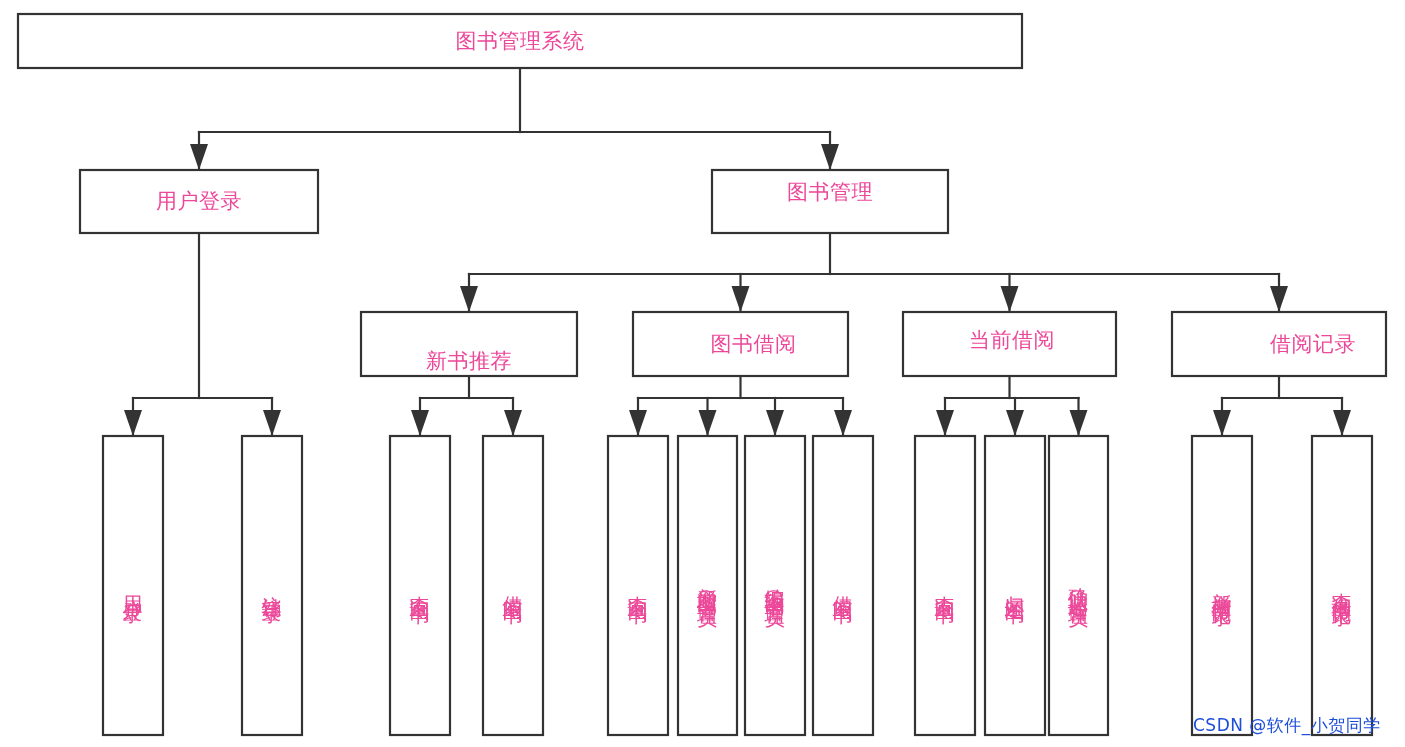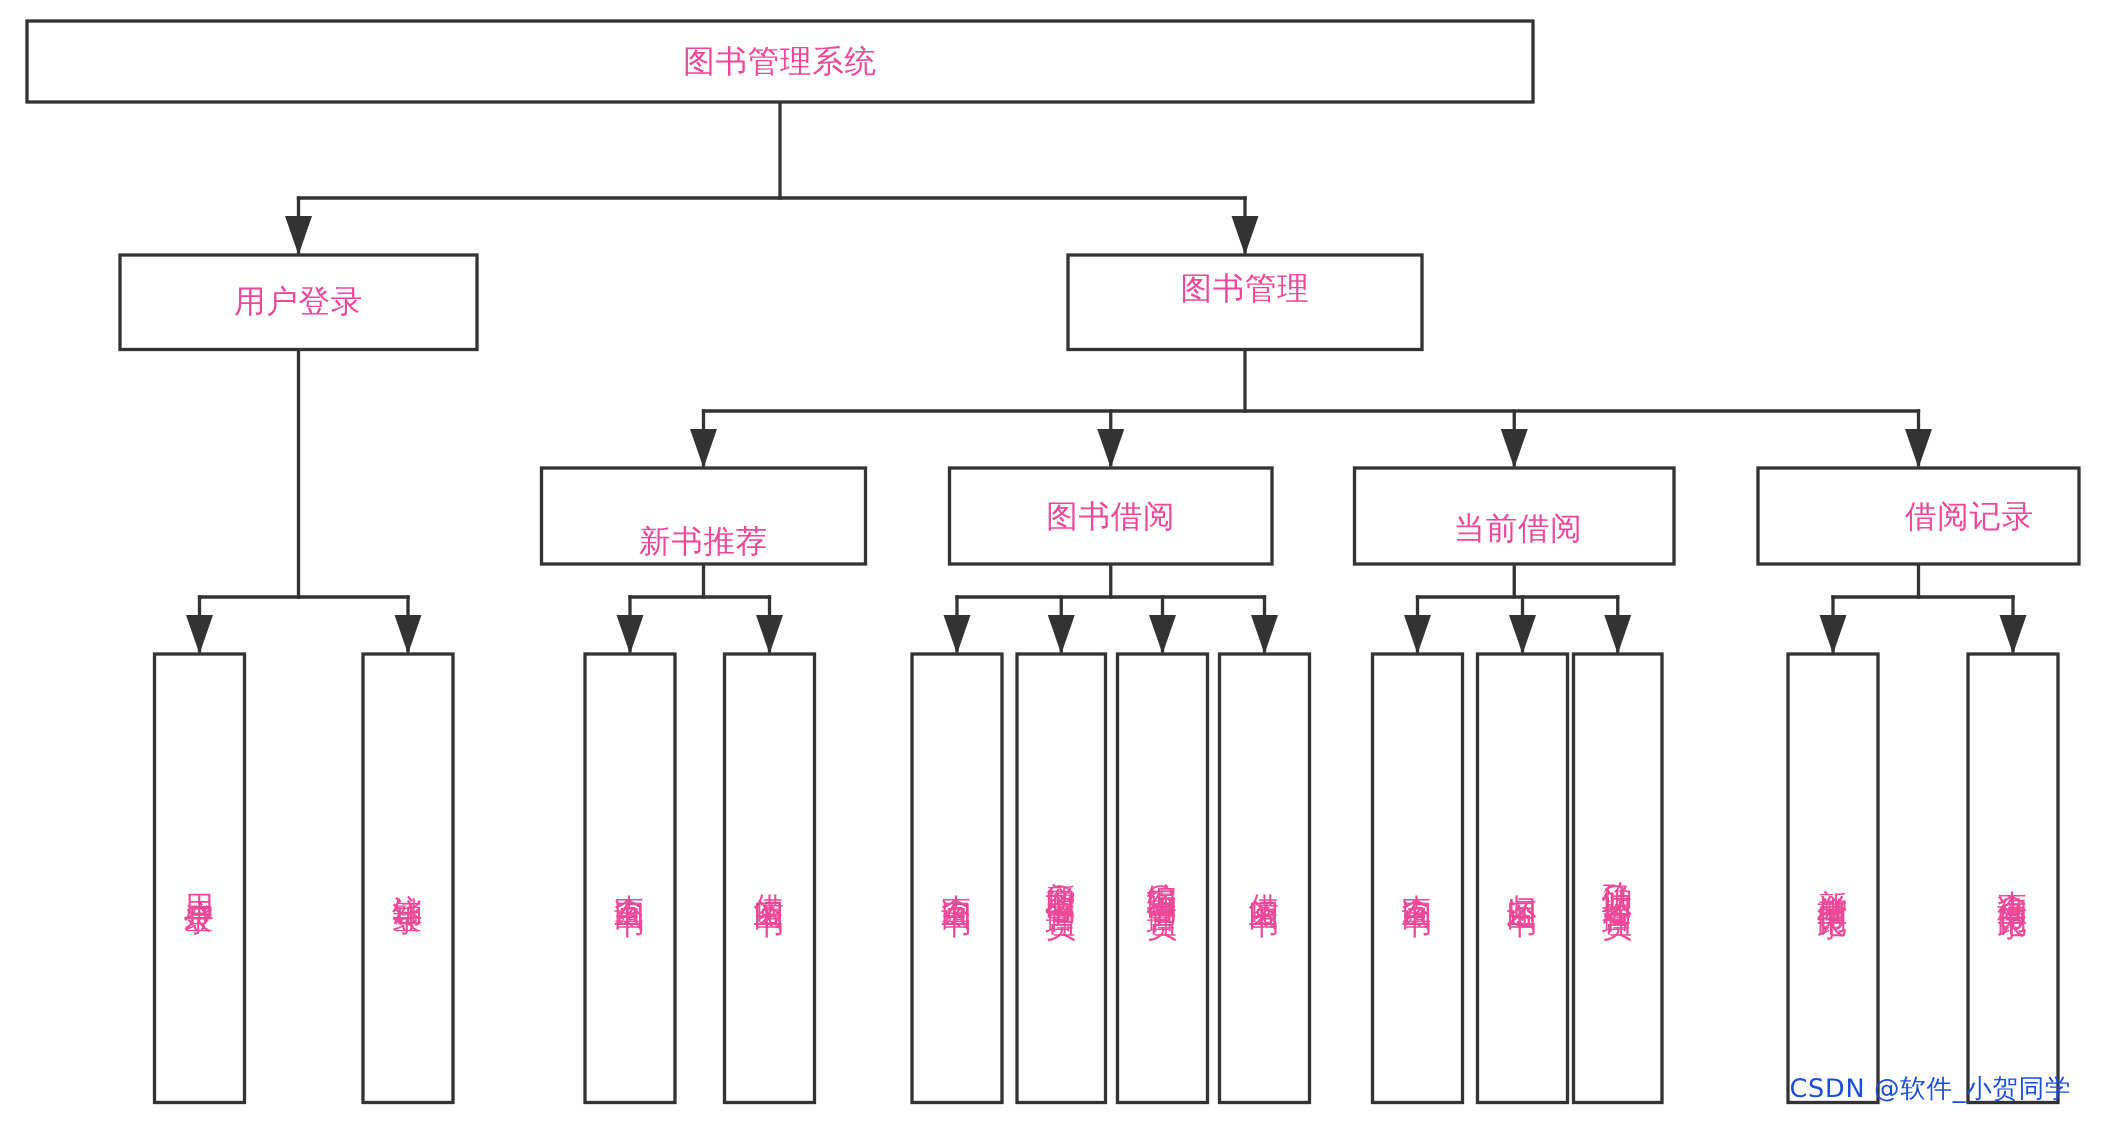--- a/index.html
+++ b/index.html
@@ -153,22 +153,22 @@
         <rect x="1192" y="436" width="60" height="299" class="node-box"></rect>
         <rect x="1312" y="436" width="60" height="299" class="node-box"></rect>
       </g>
   </svg>
 
   <div id="labels-layer">
       <div class="node-label" style="left: 18px; top: 14px; width: 1004px; height: 54px;">图书管理系统</div>
       <div class="node-label" style="left: 80px; top: 170px; width: 238px; height: 63px;">用户登录</div>
       <div class="node-label" style="left: 712px; top: 170px; width: 236px; height: 44px;">图书管理</div>
       <div class="node-label" style="left: 361px; top: 326px; width: 216px; height: 70px;">新书推荐</div>
-      <div class="node-label" style="left: 633px; top: 312px; width: 215px; height: 64px;">图书借阅</div>
-      <div class="node-label" style="left: 903px; top: 320px; width: 218px; height: 64px;">当前借阅</div>
+      <div class="node-label" style="left: 646px; top: 312px; width: 215px; height: 64px;">图书借阅</div>
+      <div class="node-label" style="left: 903px; top: 308px; width: 218px; height: 64px;">当前借阅</div>
       <div class="node-label" style="left: 1172px; top: 312px; width: 240px; height: 64px; margin-left: 21px;">借阅记录</div>
       <div class="node-label vertical" style="left: 103px; top: 436px; width: 60px; height: 299px;">用户登录</div>
       <div class="node-label vertical" style="left: 242px; top: 436px; width: 60px; height: 299px;">注销登录</div>
       <div class="node-label vertical" style="left: 390px; top: 436px; width: 60px; height: 299px;">查询图书</div>
       <div class="node-label vertical" style="left: 483px; top: 436px; width: 60px; height: 299px;">借阅图书</div>
       <div class="node-label vertical" style="left: 608px; top: 436px; width: 60px; height: 299px;">查询图书</div>
       <div class="node-label vertical" style="left: 678px; top: 436px; width: 59px; height: 299px;">新增图书（管理员）</div>
       <div class="node-label vertical" style="left: 745px; top: 436px; width: 60px; height: 299px;">编辑图书（管理员）</div>
       <div class="node-label vertical" style="left: 813px; top: 436px; width: 60px; height: 299px;">借阅图书</div>
       <div class="node-label vertical" style="left: 915px; top: 436px; width: 60px; height: 299px;">查询图书</div>

